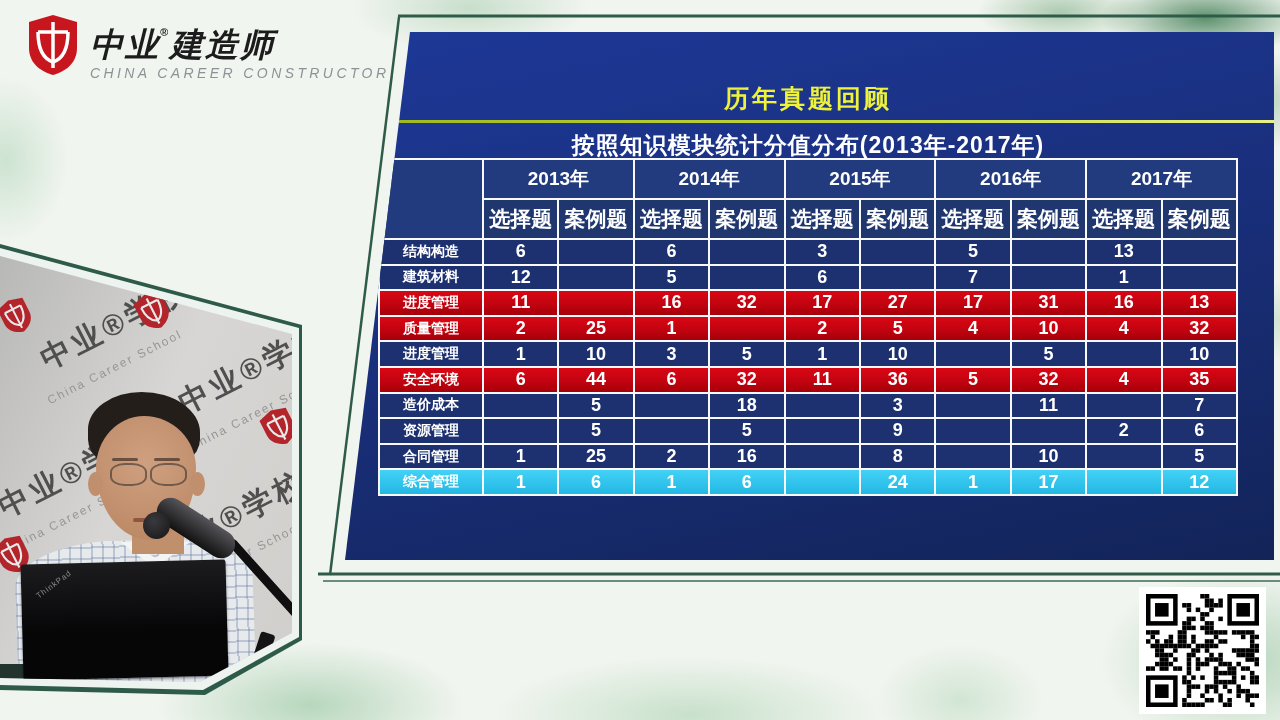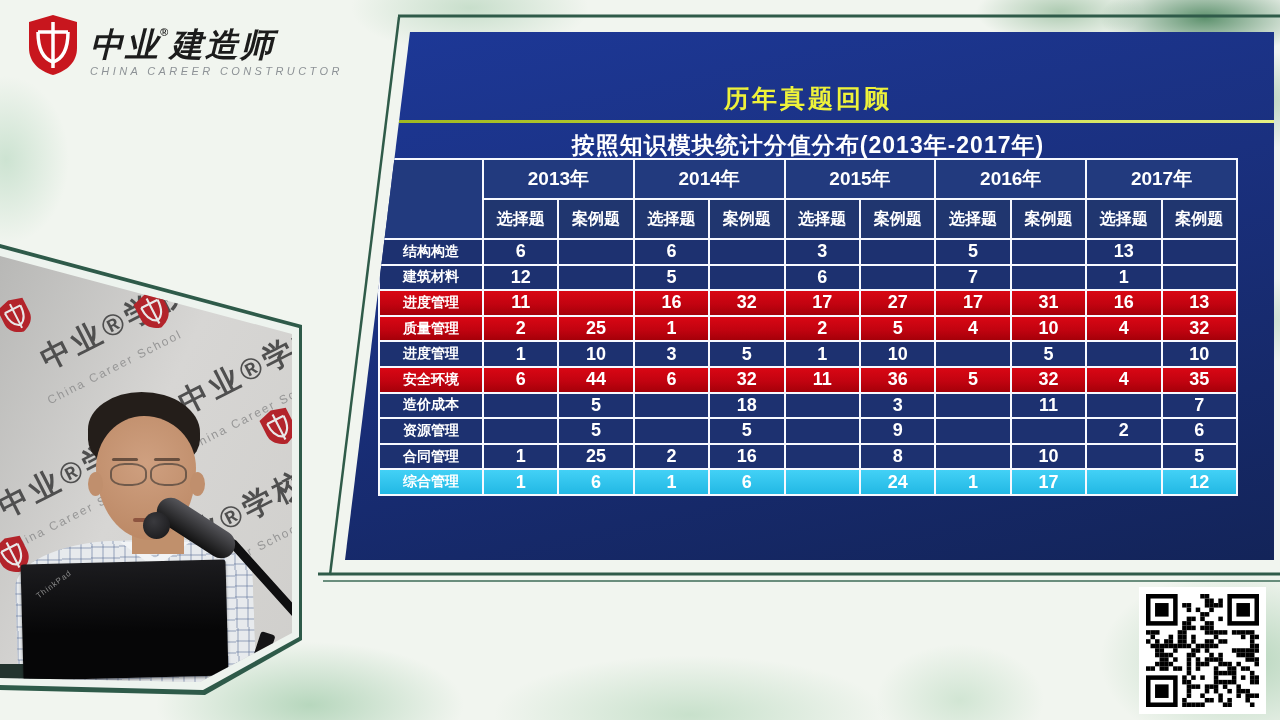--- a/index.html
+++ b/index.html
@@ -42,33 +42,33 @@
     position:absolute;left:33px;top:126px;width:860px;height:338px;
     border-collapse:collapse;table-layout:fixed;
   }
   .score-table th,.score-table td{
     border:2px solid #f7f9ff;color:#fff;text-align:center;padding:0;
     font-weight:bold;overflow:hidden;white-space:nowrap;
   }
   .score-table col.c-mod{width:104px;}
   .score-table thead tr{height:40px;}
   .score-table thead .yr{font-size:19px;background:#223a7e;}
-  .score-table thead .sub{font-size:16px;background:#20366f;}
+  .score-table thead .sub{font-size:21px;background:#20366f;}
   .score-table thead .corner{background:#223a7e;}
   .score-table tbody th{font-size:14px;}
   .score-table tbody td{font-size:18px;}
   tr.hl-default th,tr.hl-default td{background:#1d3170;}
   tr.hl-red th,tr.hl-red td{background:linear-gradient(180deg,#d90714 0%,#c20310 55%,#a50009 100%);}
   tr.hl-cyan th,tr.hl-cyan td{background:linear-gradient(180deg,#43d1f6,#22b8e4);}
   
   .logo{position:absolute;left:26px;top:14px;display:flex;align-items:flex-start;font-style:italic;}
   .logo-text{margin-left:10px;}
   .logo-line1{font-size:33px;font-weight:bold;color:#1c1c1c;line-height:36px;letter-spacing:2px;}
   .logo-reg{font-size:11px;vertical-align:20px;color:#1c1c1c;}
-  .logo-line2{font-size:11px;color:#8d9296;letter-spacing:3.4px;margin-top:2px;}
+  .logo-line2{font-size:14px;color:#8d9296;letter-spacing:3.4px;margin-top:2px;}
   
   .presenter{position:absolute;left:0;top:240px;width:318px;height:460px;}
   .p-outer{position:absolute;inset:0;background:#2e5a49;
     clip-path:polygon(0 4px,302px 85px,302px 400px,205px 455px,0 450px);}
   .p-gap{position:absolute;inset:0;background:#edf3ee;
     clip-path:polygon(0 8px,299px 88px,299px 397px,203px 450px,0 445px);}
   .p-photo{position:absolute;inset:0;
     background:linear-gradient(115deg,#b7b7b5,#d7d6d4 45%,#cfcecb);
     clip-path:polygon(0 16px,292px 94px,292px 393px,200px 442px,0 438px);}
   .pm{position:absolute;transform:rotate(-27deg);color:#4f4f4f;font-weight:bold;font-size:30px;letter-spacing:4px;white-space:nowrap;}

